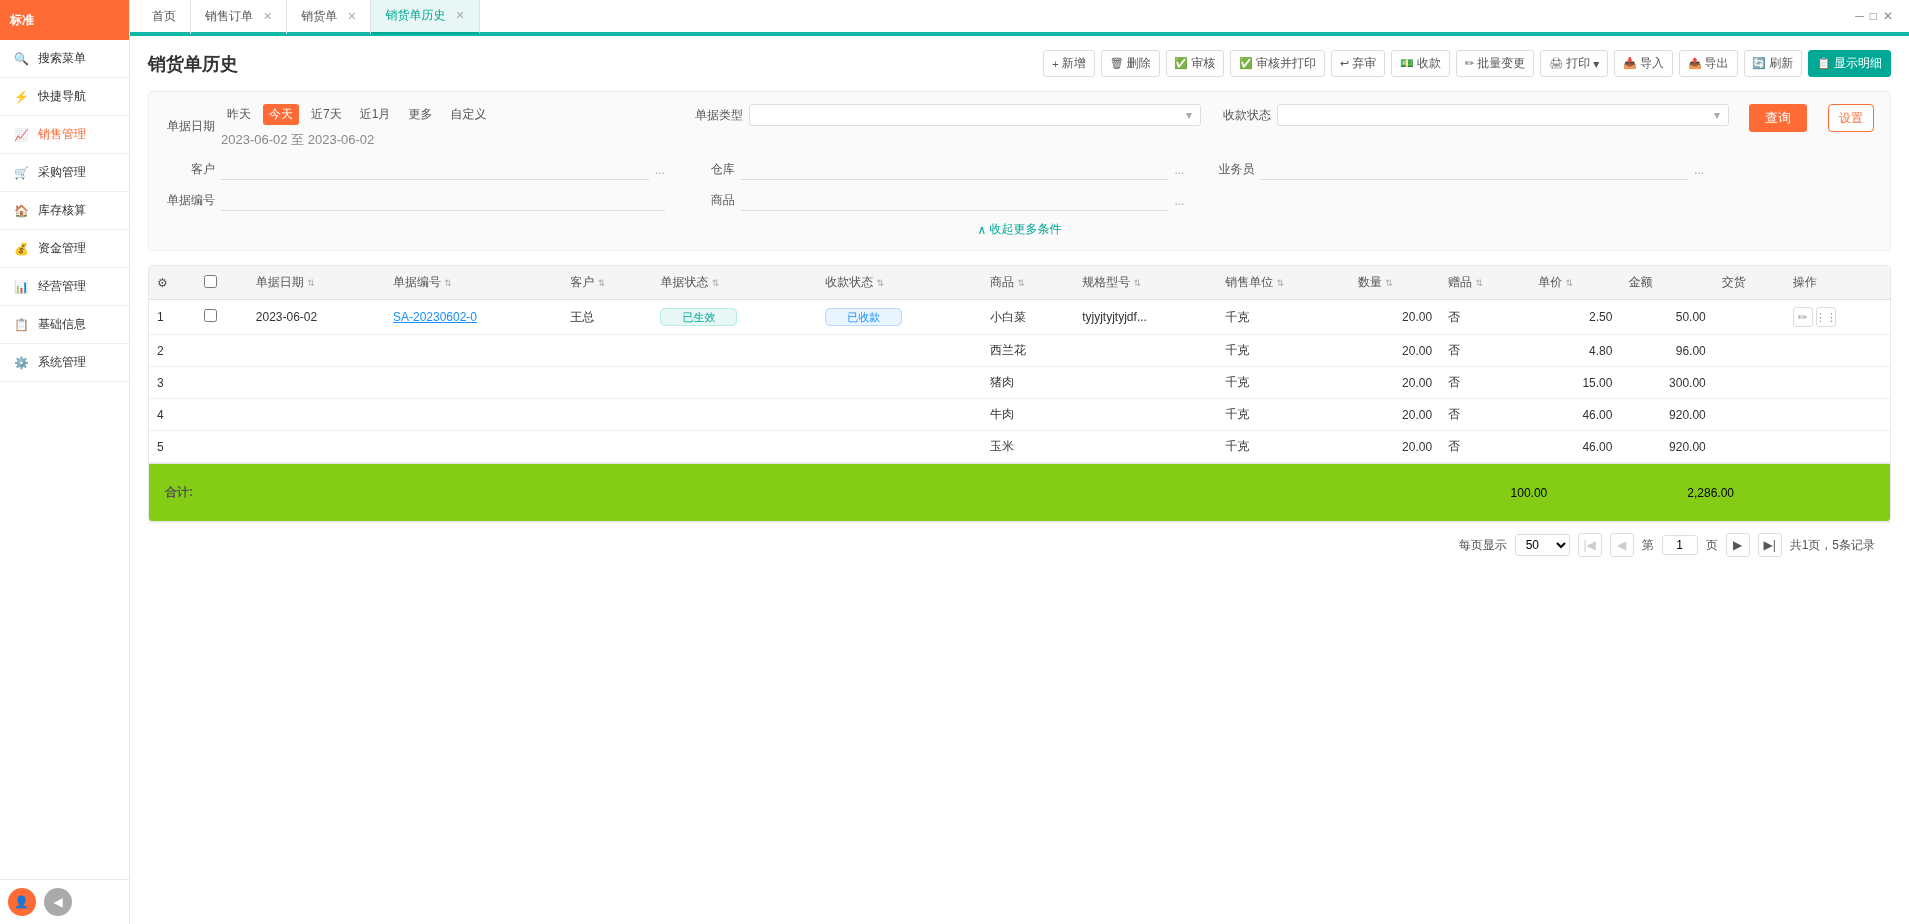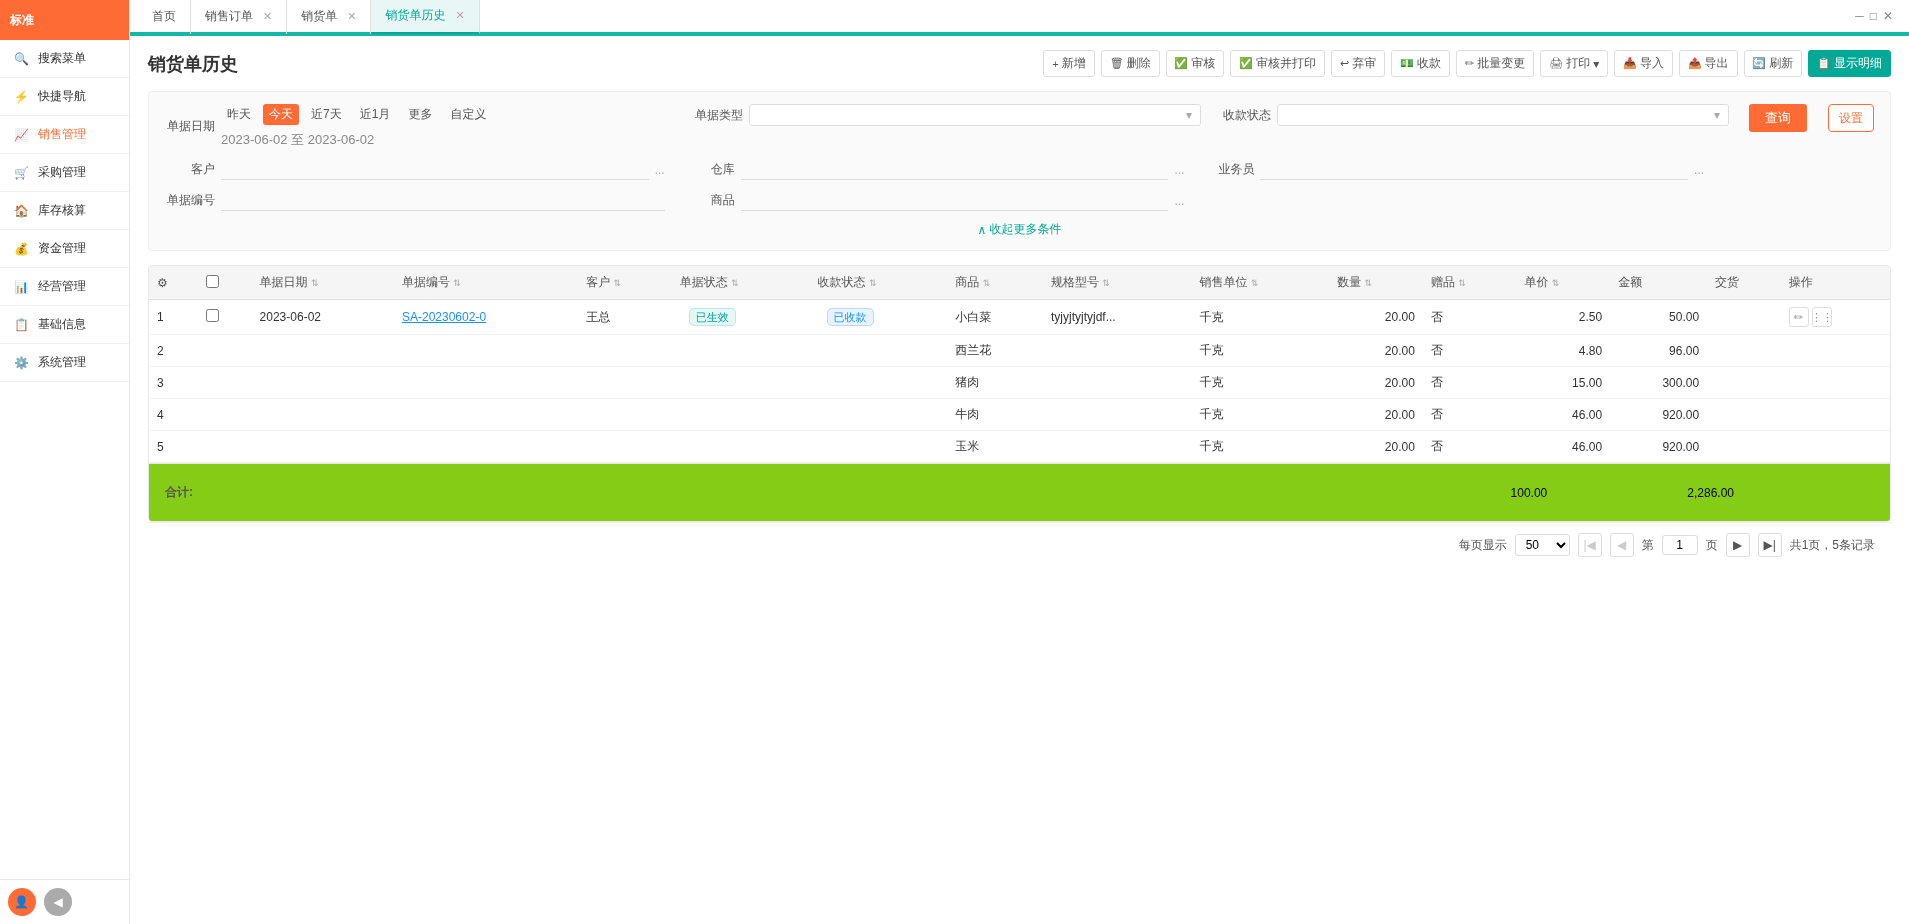--- a/index.html
+++ b/index.html
@@ -244,24 +244,23 @@
       white-space: nowrap;
     }
     th.sortable { cursor: pointer; }
     td {
       padding: 7px 8px;
       border-bottom: 1px solid #f0f0f0;
       color: #333;
       white-space: nowrap;
     }
     .badge {
-      padding: 2px 6px;
+      padding: 2px 21px;
       border-radius: 5px;
       font-size: 11px;
-      margin-left: 9px;
     }
     .badge-green { background: #e6f7f5; color: #00a896; border: 1px solid #b7ebe4; }
     .badge-blue { background: #e8f4ff; color: #1890ff; border: 1px solid #bcd8ff; }
     .op-btn {
       display: inline-flex; align-items: center; justify-content: center;
       width: 20px; height: 20px;
       border: 1px solid #ddd;
       border-radius: 3px;
       cursor: pointer;
       color: #888;

